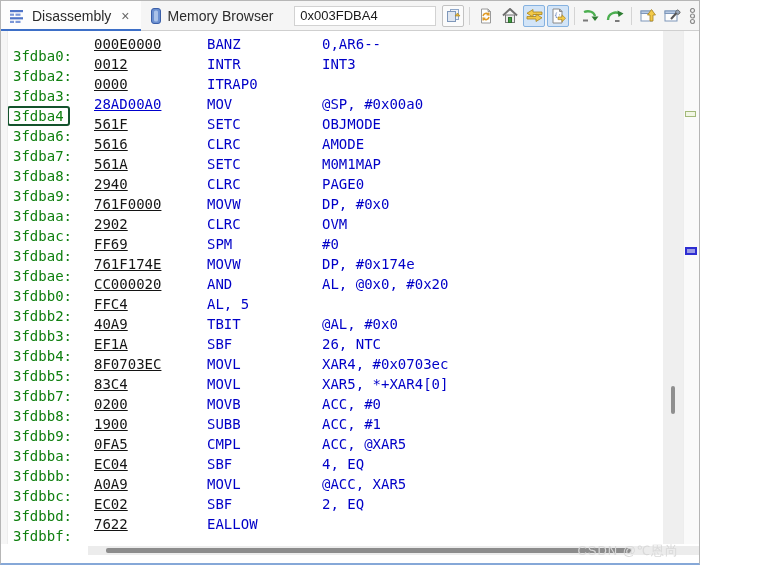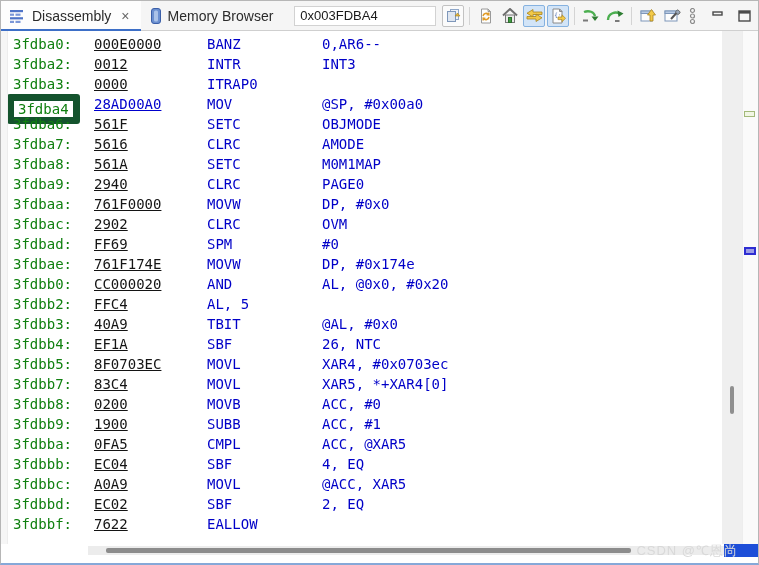--- a/index.html
+++ b/index.html
@@ -1,22 +1,22 @@
 <!DOCTYPE html>
 <html><head>
 <meta charset="utf-8">
 <style>
   * { box-sizing: border-box; margin: 0; padding: 0; }
   html,body { width:759px; height:565px; }
   body { font-family:"Liberation Sans", sans-serif; background:#fff; }
 
   .window{
-    position:relative; width:759px; height:565px;
+    position:relative; width:700px; height:565px;
     border:1px solid #b6b6b6; border-bottom:2px solid #86a8d8;
-    background:#1d4ed8; overflow:hidden;
+    background:#737373; overflow:hidden;
   }
 
   
   .header{
     position:absolute; left:0; top:0; right:0; height:30px;
     background:#f5f5f5; border-bottom:1px solid #cfcfcf;
     display:flex; align-items:center;
   }
   .tab{ height:30px; display:flex; align-items:center; gap:6px;
         padding:0 9px; position:relative; cursor:default; }
@@ -47,26 +47,26 @@
   
   .content{
     position:absolute; left:0; top:30px; width:723px; height:513px;
     background:#fff; overflow:hidden;
     font-family:"DejaVu Sans Mono","Liberation Mono",monospace;
     font-size:14px; line-height:20px; padding-top:3px;
   }
   .gutter{ position:absolute; left:0; top:0; bottom:0; width:7px;
            background:#f6f6f6; border-right:1px solid #ededed; }
   .row{ display:flex; height:20px; white-space:pre; }
-  .c-addr{ width:93px;  padding-left:12px; color:#108010; flex:0 0 auto; }
+  .c-addr{ width:93px;  padding-left:12px; color:#108010; flex:0 0 auto;margin-top:12px; }
   .c-op  { width:113px; color:#141414; flex:0 0 auto;text-decoration:underline; }
   .c-mn  { width:115px; color:#0000c8; flex:0 0 auto; }
   .c-ops { color:#0000c8; }
   .pc-box{
-    display:inline-block; border:7px solid #14532d; border-radius:3px;
+    display:inline-block; border:2px solid #14532d; border-radius:3px;
     padding:0 4px; margin-left:-6px; line-height:16px; margin-top:0px;
   }
   .pc-link{ color:#0000cc; text-decoration:underline; }
 
   
   .vscroll{ position:absolute; top:30px; right:16px; width:20px; height:513px;
             background:#efefef; }
   .vthumb{ position:absolute; left:8px; top:355px; width:4px; height:28px;
            background:#8f8f8f; border-radius:2px; }
   .ruler{ position:absolute; top:30px; right:0; width:16px; height:513px;

